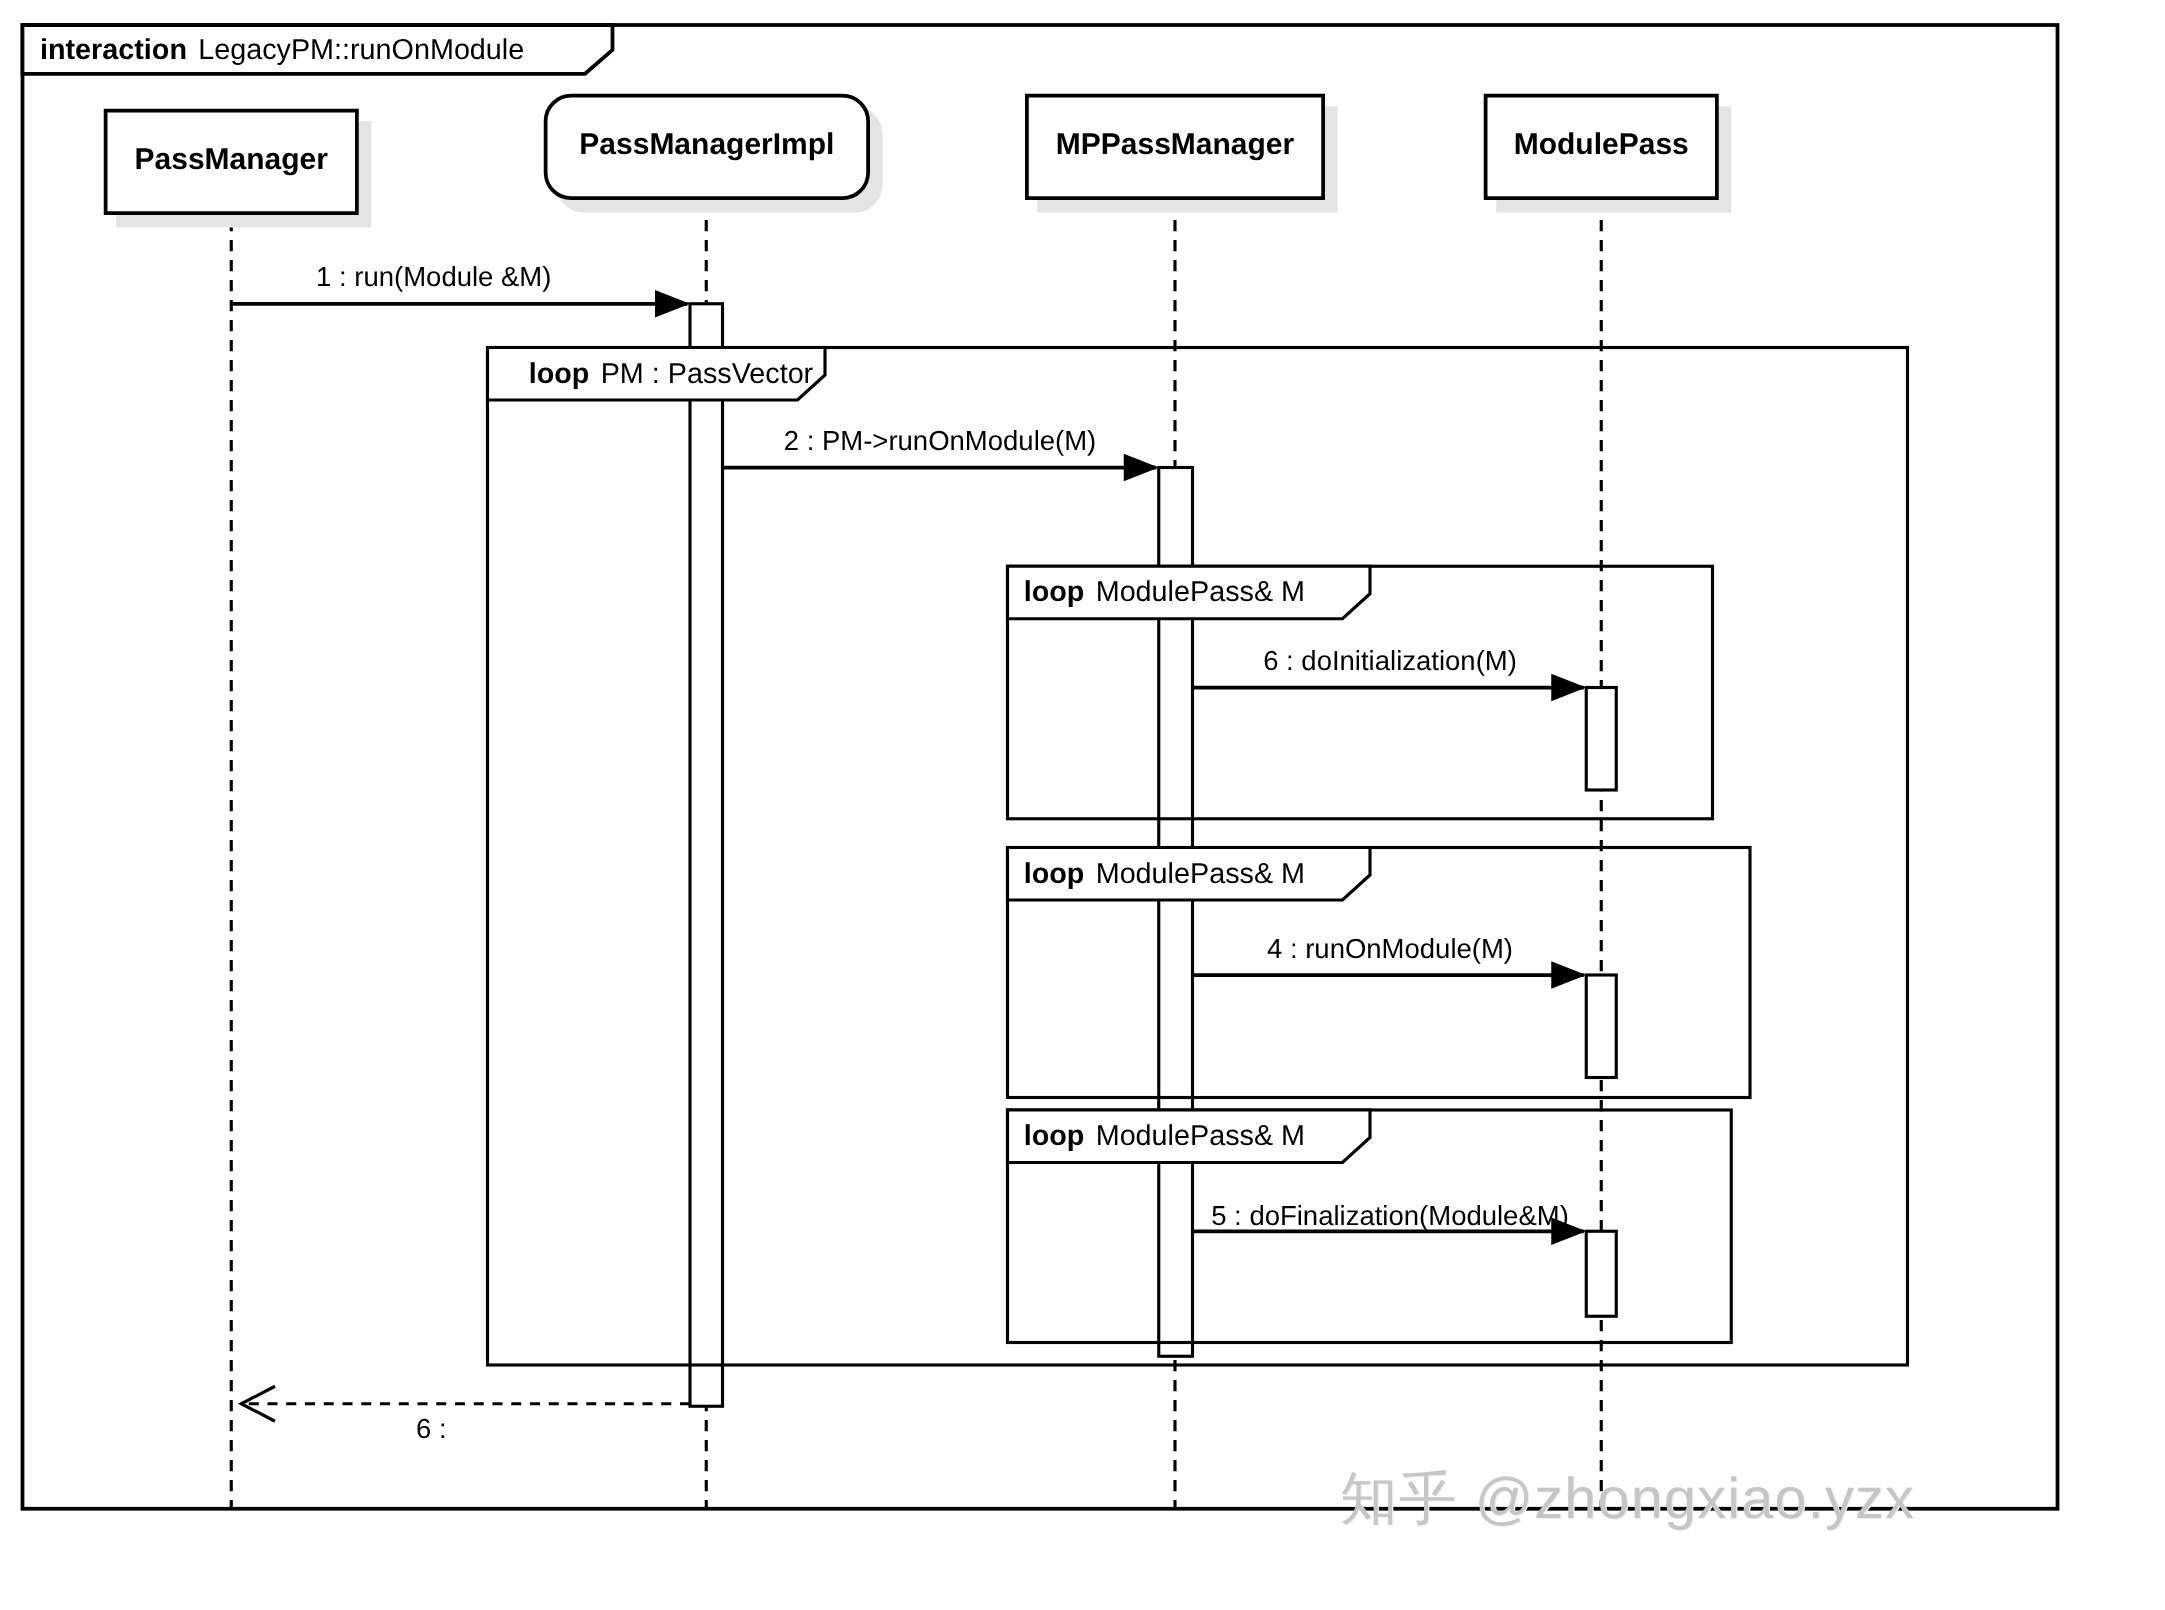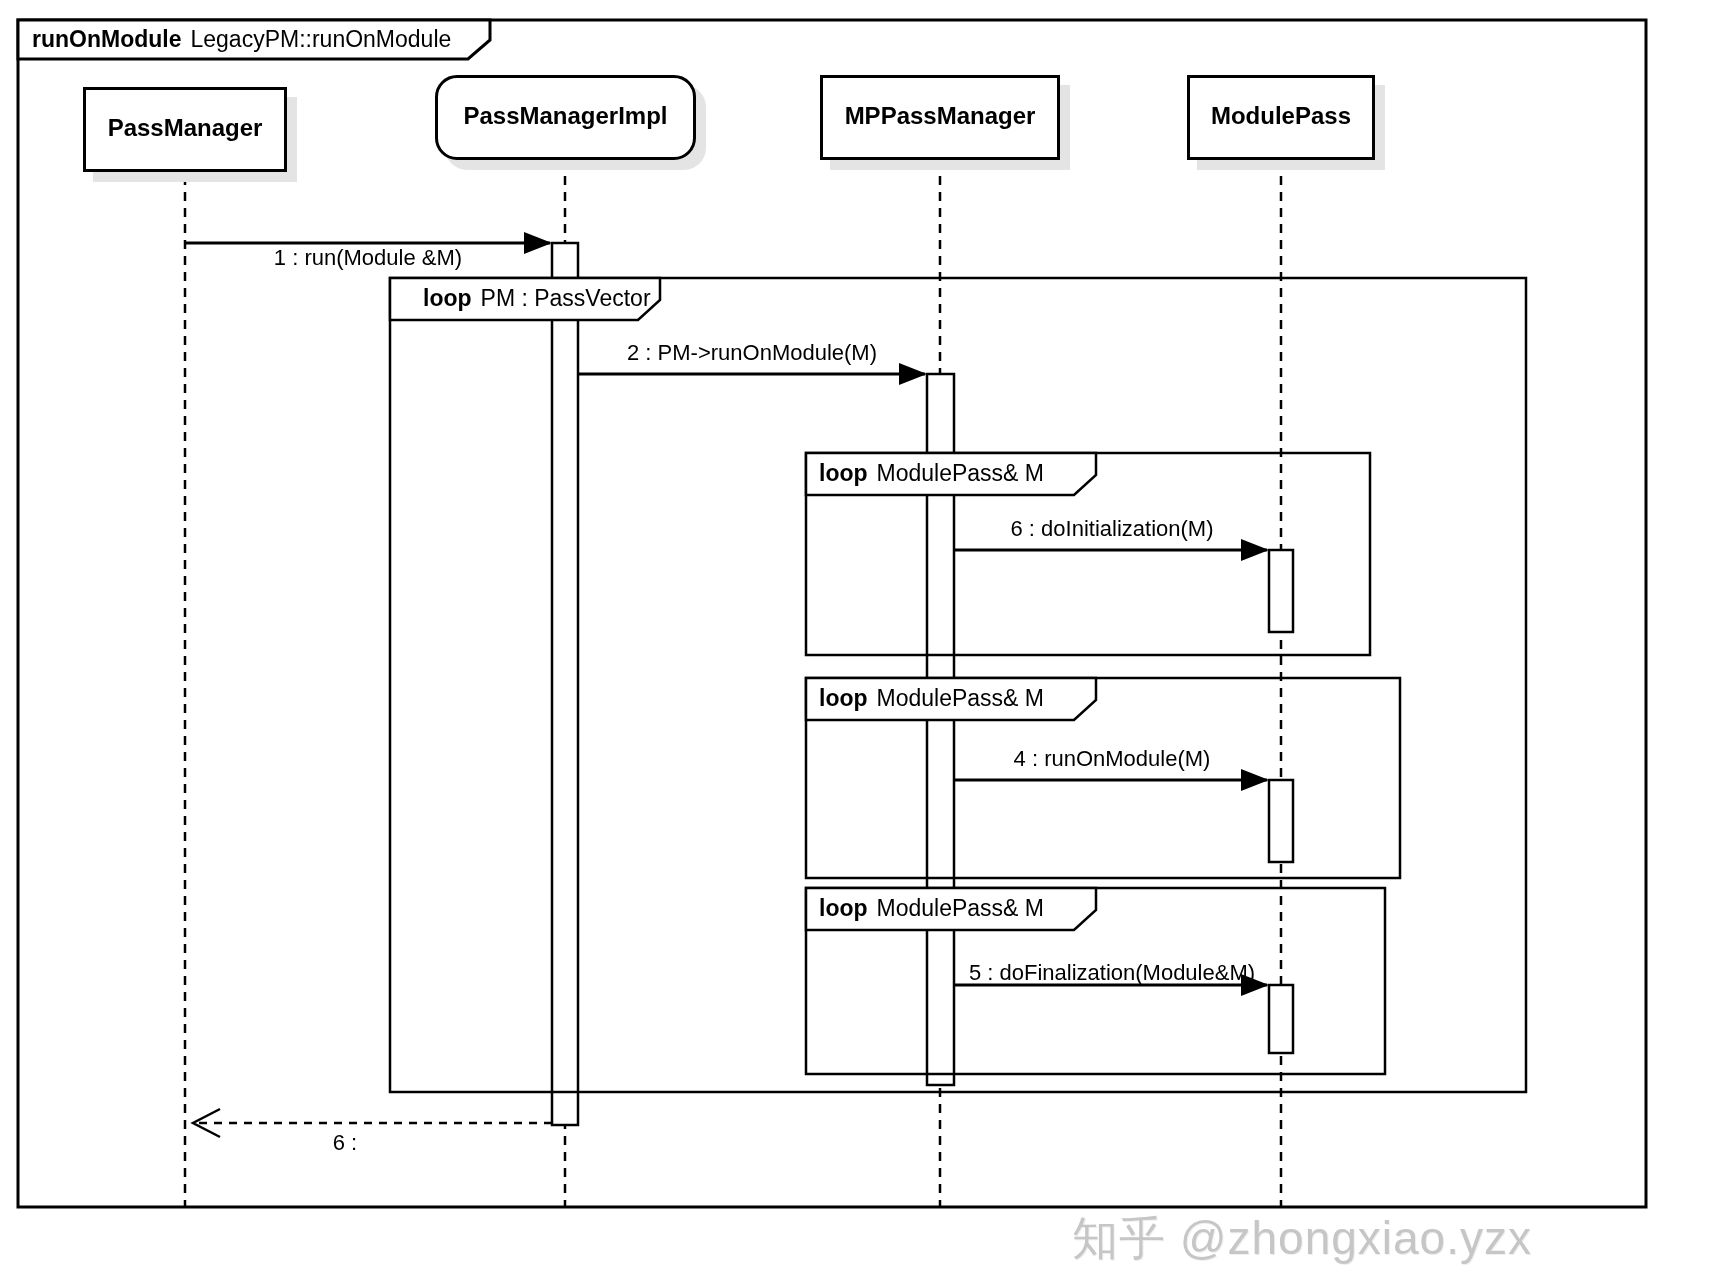--- a/index.html
+++ b/index.html
@@ -55,21 +55,20 @@
     transform: translateX(-50%);
   }
   .watermark {
     position: absolute;
     left: 1072px;
     top: 1168px;
     font-size: 46px;
     color: #c6c6c6;
     letter-spacing: 1px;
     text-shadow: 1px 1px 0 #efefef;
-    margin-top: 40px;
   }
 </style>
 </head>
 <body>
 
 <div id="canvas">
 
   <svg id="geometry" viewBox="0 0 1732 1288">
 
     <rect x="18" y="20" width="1628" height="1187" fill="none" stroke="#000" stroke-width="3"></rect>
@@ -112,21 +111,21 @@
     <polygon points="1269,780 1241,769 1241,791" fill="#000"></polygon>
 
     <line x1="954" y1="985" x2="1267" y2="985" stroke="#000" stroke-width="3"></line>
     <polygon points="1269,985 1241,974 1241,996" fill="#000"></polygon>
 
     <line x1="552" y1="1123" x2="196" y2="1123" stroke="#000" stroke-width="2.5" stroke-dasharray="8 7"></line>
     <polyline points="220,1109 193,1123 220,1137" fill="none" stroke="#000" stroke-width="2.5"></polyline>
   </svg>
 
   <div class="txt title-label" style="left:32px; top:27px;">
-    <span class="kw">runOnModule</span><span>LegacyPM::runOnModule</span>
+    <span class="kw">interaction</span><span>LegacyPM::runOnModule</span>
   </div>
 
   <div class="head-box" style="left:83px; width:204px;margin-top:12px;">
     <span>PassManager</span>
   </div>
   <div class="head-box" style="left:435px; width:261px;border-radius:22px;">
     <span>PassManagerImpl</span>
   </div>
   <div class="head-box" style="left:1187px; width:188px;">
     <span>ModulePass</span>
@@ -141,21 +140,21 @@
   <div class="txt frag-label" style="left:819px; top:461px;">
     <span class="kw">loop</span><span>ModulePass&amp; M</span>
   </div>
   <div class="txt frag-label" style="left:819px; top:686px;">
     <span class="kw">loop</span><span>ModulePass&amp; M</span>
   </div>
   <div class="txt frag-label" style="left:819px; top:896px;">
     <span class="kw">loop</span><span>ModulePass&amp; M</span>
   </div>
 
-  <div class="txt msg-label" style="left:368px; top:210px;margin-top:36px;">1 : run(Module &amp;M)</div>
+  <div class="txt msg-label" style="left:347px; top:210px;">1 : run(Module &amp;M)</div>
   <div class="txt msg-label" style="left:752px; top:341px;">2 : PM-&gt;runOnModule(M)</div>
   <div class="txt msg-label" style="left:1112px; top:517px;">6 : doInitialization(M)</div>
   <div class="txt msg-label" style="left:1112px; top:747px;">4 : runOnModule(M)</div>
   <div class="txt msg-label" style="left:1112px; top:961px;">5 : doFinalization(Module&amp;M)</div>
   <div class="txt msg-label" style="left:345px; top:1131px;">6 :</div>
 
   <div class="watermark">知乎 @zhongxiao.yzx</div>
 
 </div>
 

